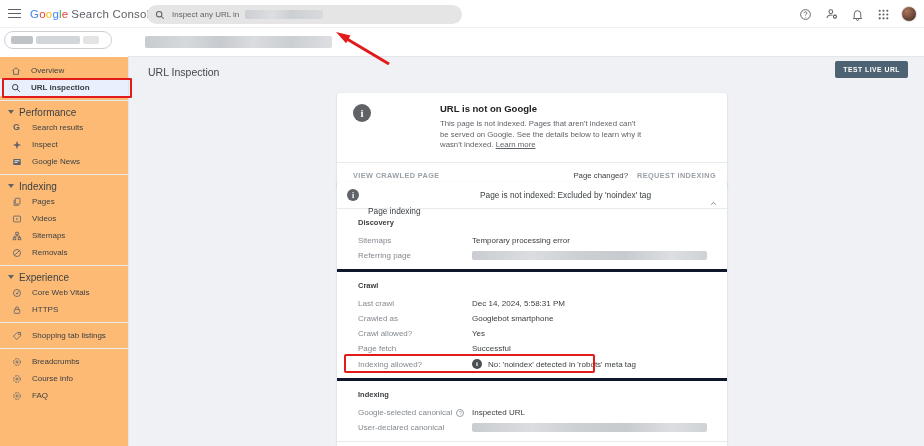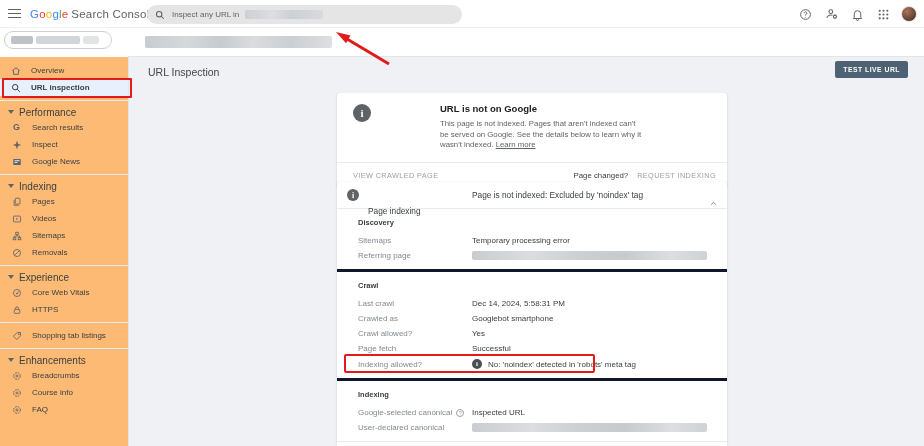--- a/index.html
+++ b/index.html
@@ -69,33 +69,33 @@
   
   .verdict-body { position:relative; padding:10px 16px 11px 103px; min-height:49px; }
   .big-info { position:absolute; left:16px; top:11px; width:18px; height:18px; border-radius:50%; background:#5f6368;
     color:#fff; font-size:11px; font-weight:bold; display:flex; align-items:center; justify-content:center;
     font-family:"Liberation Serif","DejaVu Serif",serif; }
   .verdict-title { font-size:9.5px; font-weight:bold; color:#202124; margin-bottom:5px; }
   .verdict-text { font-size:7.8px; color:#5f6368; line-height:1.35; max-width:205px; }
   .learn-link { text-decoration:underline; cursor:pointer; }
   .card1-footer { height:26px; border-top:1px solid #e8eaed; display:flex; align-items:center; justify-content:space-between;
     padding:0 11px 0 16px; }
-  .txtbtn { font-size:7.3px; font-weight:normal; letter-spacing:.4px; cursor:pointer; white-space:nowrap; }
+  .txtbtn { font-size:7.3px; font-weight:bold; letter-spacing:.4px; cursor:pointer; white-space:nowrap; }
   .disabled-btn { color:#9aa0a6; }
   .page-changed { font-size:7.8px; color:#3c4043; }
   .c1f-right { display:flex; align-items:center; gap:9px; }
 
   
   .card2-header { position:relative; height:27px; border-bottom:1px solid #e8eaed; display:flex; align-items:center;
     padding:0 10px; cursor:pointer; }
   .sm-info { width:12px; height:12px; border-radius:50%; background:#5f6368; color:#fff; font-size:8px; font-weight:bold;
     display:flex; align-items:center; justify-content:center; flex-shrink:0;
     font-family:"Liberation Serif","DejaVu Serif",serif; }
   .c2h-label { font-size:8.3px; color:#3c4043; margin-left:9px;margin-top:32px; }
-  .c2h-verdict { position:absolute; left:135px; font-size:8.3px; color:#3c4043; }
+  .c2h-verdict { position:absolute; left:143px; font-size:8.3px; color:#3c4043; }
   .chev-up { position:absolute; right:10px; top:11px; width:7px; height:7px; }
   .chev-up svg { width:7px; height:7px; }
 
   .c2-section { padding:9px 0 6px 0; }
   .c2-section + .c2-section { border-top:3px solid #0f172a; }
   .sec-title { font-size:7.5px; font-weight:bold; color:#3c4043; margin:0 0 6px 21px; }
   .row { display:flex; align-items:center; padding:3px 10px 3px 21px; min-height:14px; position:relative; }
   .row .lbl { width:114px; flex-shrink:0; font-size:8px; color:#84898e; display:flex; align-items:center; gap:4px; }
   .row .val { font-size:8px; color:#3c4043; display:flex; align-items:center; gap:6px; }
   .redact { width:235px; height:9px; border-radius:2px;
@@ -308,24 +308,20 @@
       <span class="side-icon">
         <svg viewBox="0 0 24 24" fill="none" stroke="#5f6368" stroke-width="2">
           <path d="M3.5 12.5 12.5 3.5h8v8l-9 9z"></path>
             <circle cx="16.5" cy="7.5" r="1.1" fill="#5f6368"></circle>
           </svg>
         </span>
       <span class="lab">Shopping tab listings</span>
     </div>
 
     <div class="side-div"></div>
-    <div class="sec-head">
-      <span class="tri-down"></span>
-      <span class="lab">Enhancements</span>
-    </div>
     <div class="side-item subitem">
       <span class="side-icon">
         <svg viewBox="0 0 24 24" fill="none" stroke="#5f6368" stroke-width="2.4">
           <circle cx="12" cy="12" r="8" stroke-dasharray="4 2.4"></circle>
             <circle cx="12" cy="12" r="2.6" stroke-width="2"></circle>
           </svg>
         </span>
       <span class="lab">Breadcrumbs</span>
     </div>
     <div class="side-item subitem">

